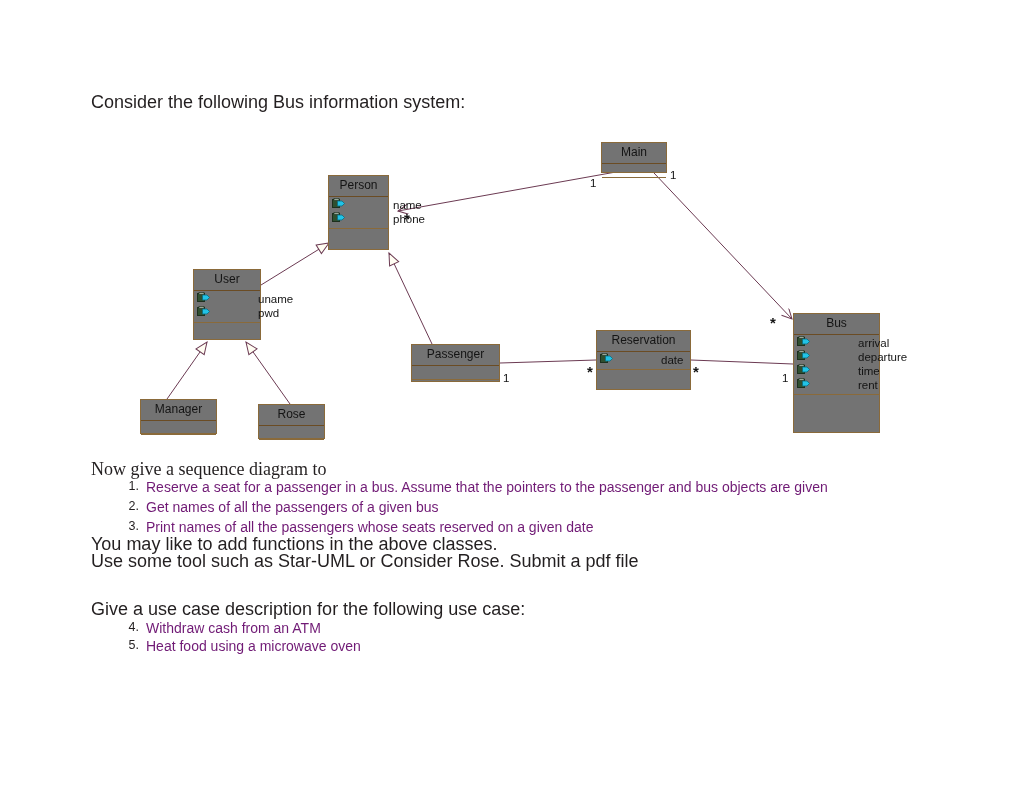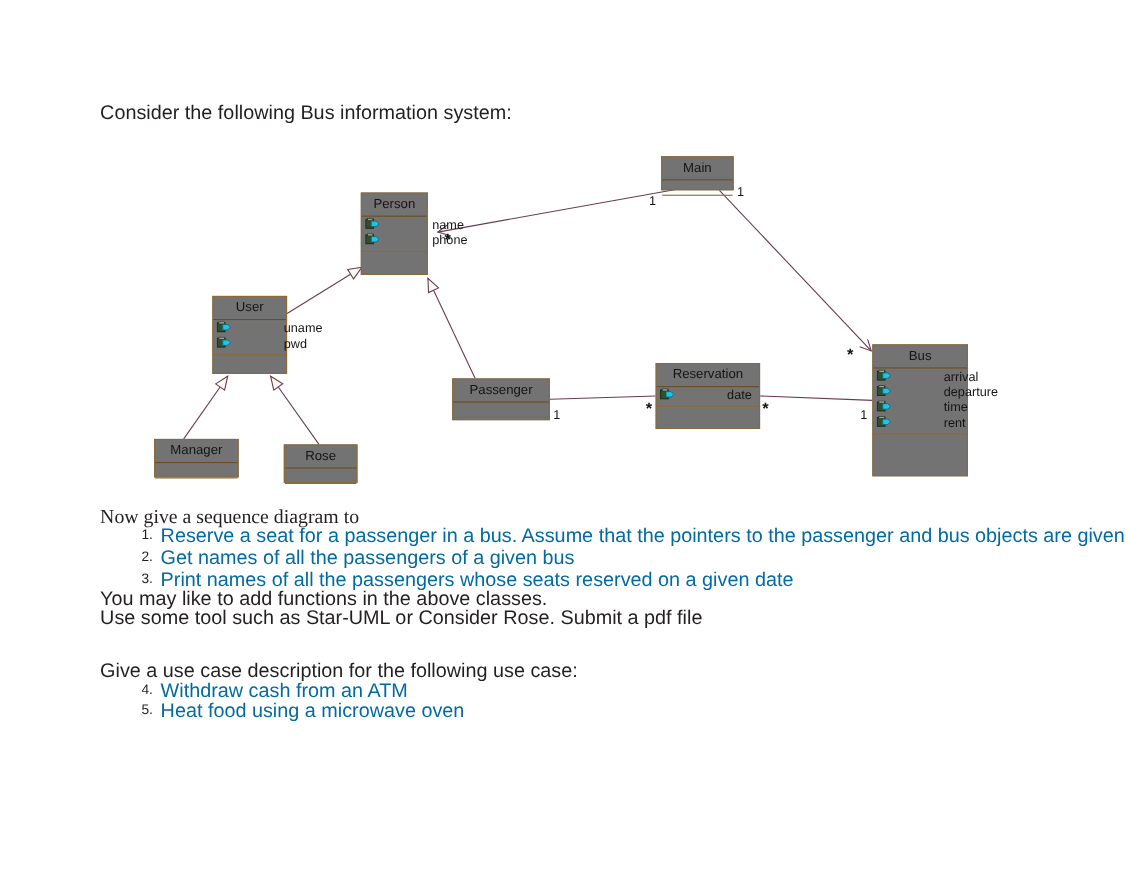--- a/index.html
+++ b/index.html
@@ -23,24 +23,24 @@
     font-size: 18px;
     line-height: 16px;
     white-space: nowrap;
     color: #231f20;
   }
   .intro { left: 91px; top: 94px; }
 
   .para-head { left: 91px; }
   .list-item {
     position: absolute;
-    font-size: 18px;
+    font-size: 14px;
     line-height: 16px;
     white-space: nowrap;
-    color: #0369a1;
+    color: #701a75;
   }
   .list-num {
     position: absolute;
     width: 26px;
     text-align: right;
     font-size: 12.5px;
     color: #231f20;
   }
 
   

